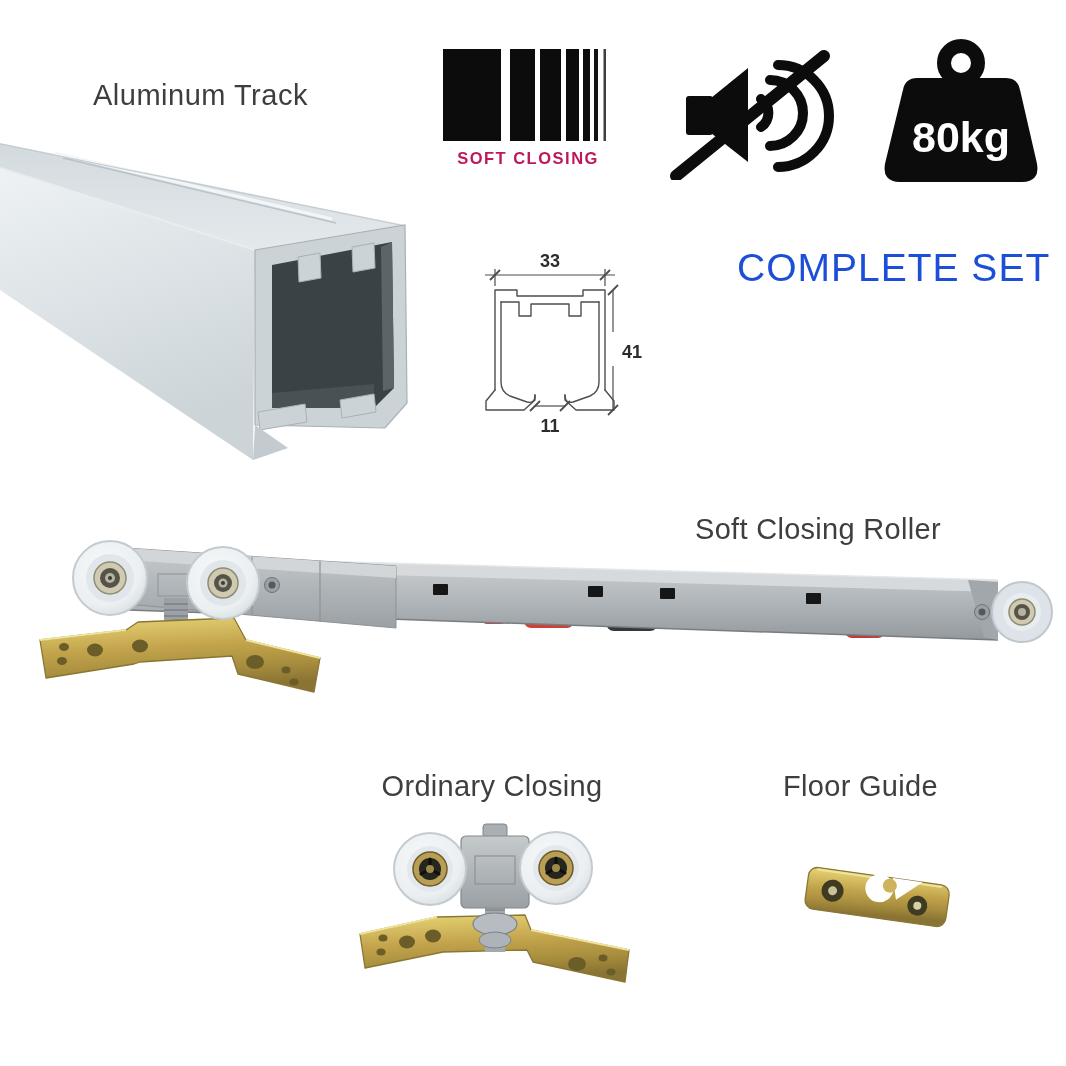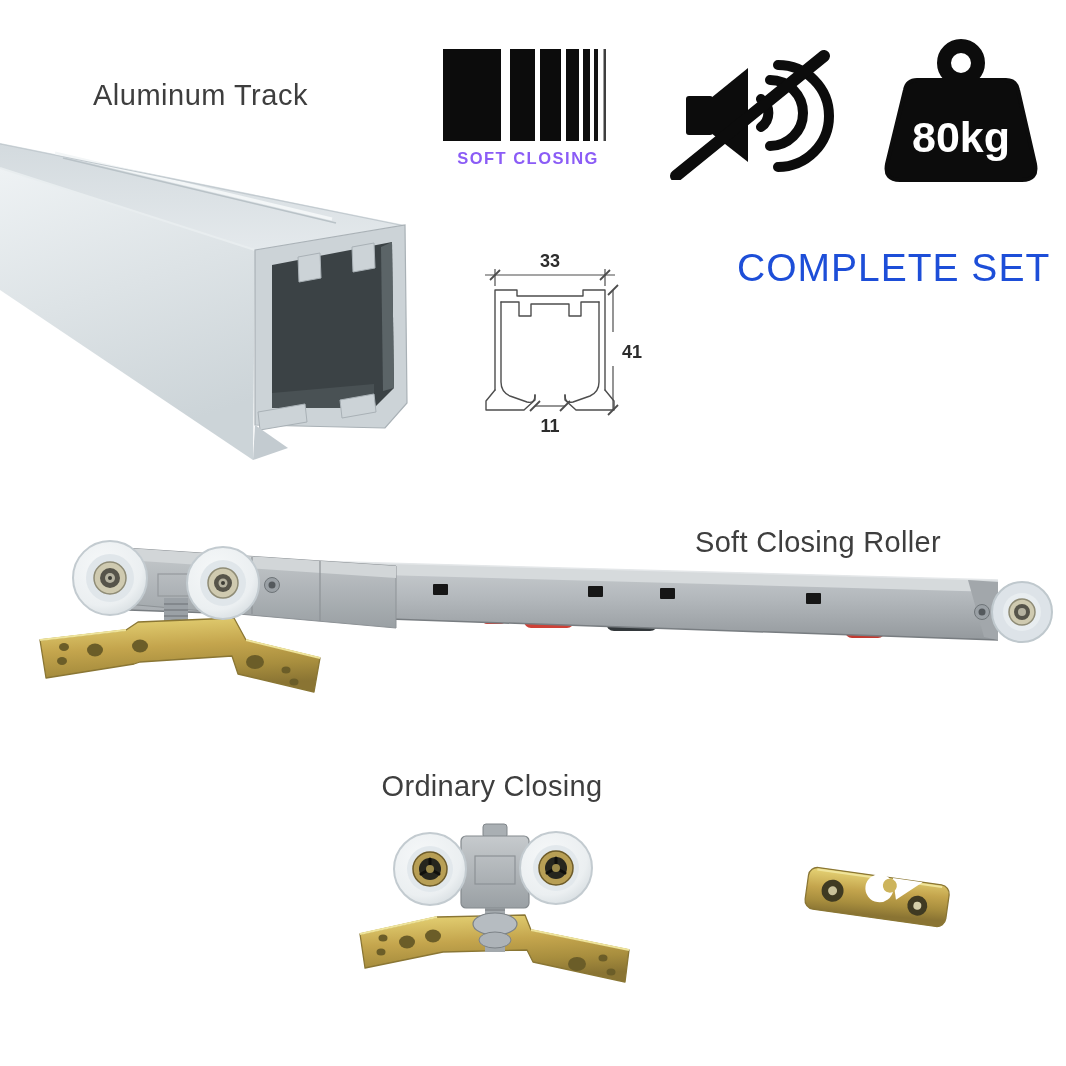--- a/index.html
+++ b/index.html
@@ -3,27 +3,27 @@
 <meta charset="utf-8">
 <style>
   html,body{margin:0;padding:0;background:#fff;}
   #canvas{
     position:relative;width:1066px;height:1066px;background:#ffffff;overflow:hidden;
     font-family:"Liberation Sans",sans-serif;
   }
   .lbl{position:absolute;color:#3e3e3e;line-height:1.1;white-space:nowrap;}
   .lbl-aluminum{left:93px;top:80px;font-size:29px;letter-spacing:.5px;}
   .lbl-complete{left:737px;top:247px;width:292px;text-align:center;font-size:39px;color:#1d4ed8;letter-spacing:1px;}
-  .lbl-scroller{left:695px;top:527px;width:245px;text-align:center;font-size:29px;letter-spacing:.3px;}
+  .lbl-scroller{left:695px;top:514px;width:245px;text-align:center;font-size:29px;letter-spacing:.3px;}
   .lbl-ordinary{left:378px;top:771px;width:228px;text-align:center;font-size:29px;letter-spacing:.3px;}
   .lbl-floorguide{left:768px;top:771px;width:185px;text-align:center;font-size:29px;letter-spacing:.3px;}
   .abs{position:absolute;}
   .badge-softclosing{left:443px;top:49px;width:170px;text-align:center;}
   .badge-softclosing .bars{display:block;margin:0 auto;}
-  .badge-softclosing .txt{margin-top:8px;font-size:16.5px;font-weight:bold;letter-spacing:1.5px;color:#8b5cf6;white-space:nowrap;}
+  .badge-softclosing .txt{margin-top:8px;font-size:16.5px;font-weight:bold;letter-spacing:1.5px;color:#be185d;white-space:nowrap;}
   svg text{font-family:"Liberation Sans",sans-serif;}
 </style>
 </head>
 <body>
 
 <div id="canvas">
 
   <svg width="0" height="0" style="position:absolute" aria-hidden="true">
     <defs>
       <linearGradient id="brassGrad" x1="0" y1="0" x2="0.2" y2="1">
@@ -54,20 +54,21 @@
           <stop offset="0.7" stop-color="#ebeff1"></stop>
           <stop offset="1" stop-color="#d3dade"></stop>
       </radialGradient>
     </defs>
   </svg>
 
   <div class="lbl lbl-aluminum">Aluminum Track</div>
   <div class="lbl lbl-complete">COMPLETE SET</div>
   <div class="lbl lbl-scroller">Soft Closing Roller</div>
   <div class="lbl lbl-ordinary">Ordinary Closing</div>
+  <div class="lbl lbl-floorguide">Floor Guide</div>
 
   <div class="abs badge-softclosing">
     <svg class="bars" width="170" height="92" viewBox="0 0 170 92">
       <rect x="0" y="0" width="58" height="92" fill="#0c0c0c"></rect>
       <rect x="67" y="0" width="25" height="92" fill="#0c0c0c"></rect>
       <rect x="97" y="0" width="21" height="92" fill="#0c0c0c"></rect>
       <rect x="123" y="0" width="13" height="92" fill="#0c0c0c"></rect>
       <rect x="140" y="0" width="7" height="92" fill="#0c0c0c"></rect>
       <rect x="151" y="0" width="4" height="92" fill="#131313"></rect>
       <rect x="160.5" y="0" width="2.5" height="92" fill="#3f3f3f"></rect>

